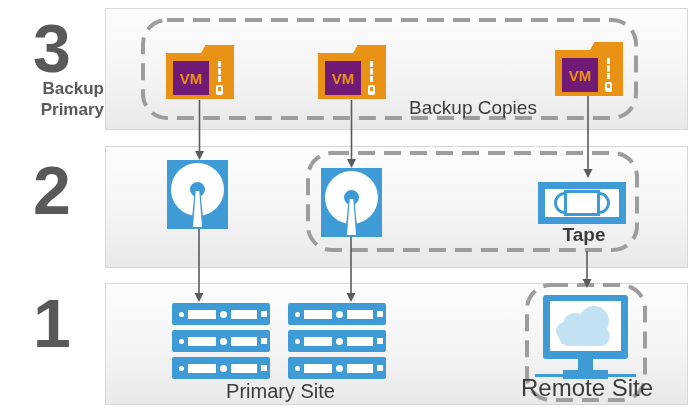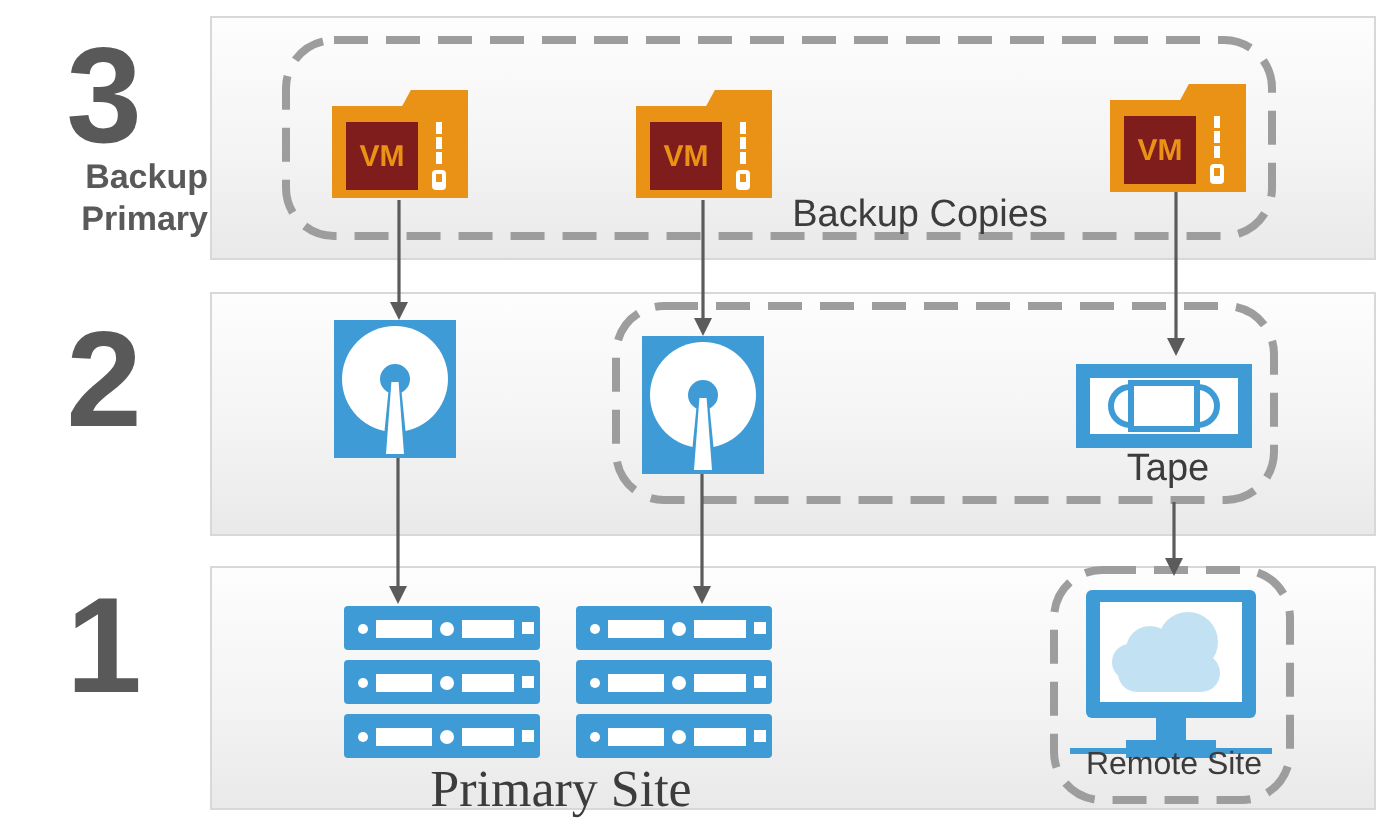--- a/index.html
+++ b/index.html
@@ -35,21 +35,21 @@
   }
   #lab-3{top:78px}#lab-2{top:218px}#lab-1{top:353px}
   
   .overlay{position:absolute;left:0;top:0;z-index:2;pointer-events:none;}
   
   .folder{position:absolute;width:68px;height:54px;z-index:3;}
   #folder1{left:166px;top:45px}#folder2{left:318px;top:45px}#folder3{left:555px;top:42px}
   .folder .tab{position:absolute;right:0;top:0;width:34px;height:10px;background:var(--orange);
     clip-path:polygon(16% 0,100% 0,100% 100%,0 100%);}
   .folder .fbody{position:absolute;left:0;right:0;top:8px;bottom:0;background:var(--orange);}
-  .folder .vm{position:absolute;left:7px;top:16px;width:36px;height:34px;background:#7f1d1d;
+  .folder .vm{position:absolute;left:7px;top:16px;width:36px;height:34px;background:#701a75;
     display:flex;align-items:center;justify-content:center;
     font-weight:bold;font-size:15px;color:var(--orange);}
   .folder .zip{position:absolute;right:13px;top:16px;height:21px;width:0;border-left:3px dashed #fff;}
   .folder .zipslider{position:absolute;right:11px;top:40px;width:7px;height:10px;background:#fff;border-radius:2px;}
   .folder .zipslider::after{content:"";position:absolute;left:2px;top:2px;width:3px;height:4px;background:var(--orange);}
   
   .disk{position:absolute;width:61px;height:69px;background:var(--blue);z-index:3;}
   #disk1{left:167px;top:160px}#disk2{left:321px;top:168px}
   .disk .platter{position:absolute;left:4px;top:3px;width:53px;height:53px;background:#fff;border-radius:50%;}
   .disk .hole{position:absolute;left:23px;top:22px;width:15px;height:15px;background:var(--blue);border-radius:50%;}
@@ -80,25 +80,25 @@
   .monitor .c1{position:absolute;left:29px;top:5px;width:30px;height:30px;border-radius:50%;background:var(--cloud);}
   .monitor .c2{position:absolute;left:13px;top:12px;width:24px;height:24px;border-radius:50%;background:var(--cloud);}
   .monitor .c3{position:absolute;left:6px;top:21px;width:18px;height:18px;border-radius:50%;background:var(--cloud);}
   .monitor .c4{position:absolute;left:9px;top:26px;width:51px;height:19px;border-radius:10px;background:var(--cloud);}
   .monitor .neck{position:absolute;left:35px;top:64px;width:15px;height:12px;background:var(--blue);}
   .monitor .hline{position:absolute;left:-8px;top:79px;width:101px;height:3px;background:var(--blue);}
   .monitor .mbase{position:absolute;left:20px;top:75px;width:45px;height:9px;background:var(--blue);}
   
   .dlabel{position:absolute;color:var(--labeldark);font-size:19px;text-align:center;
     white-space:nowrap;z-index:4;}
-  #lbl-backup-copies{left:387px;top:97px;width:146px;}
+  #lbl-backup-copies{left:400px;top:97px;width:146px;}
   #lbl-physical-storage{left:190px;top:243px;width:150px;}
-  #lbl-tape{left:545px;top:224px;width:78px;}
-  #lbl-primary-site{left:203px;top:380px;width:155px;font-size:26px;font-family:Liberation Serif, serif;}
-  #lbl-remote-site{left:521px;top:374px;width:132px;font-size:16px;}
+  #lbl-tape{left:545px;top:224px;width:78px;font-weight:bold;}
+  #lbl-primary-site{left:203px;top:380px;width:155px;font-size:20px;}
+  #lbl-remote-site{left:521px;top:374px;width:132px;font-size:24px;}
 </style>
 </head>
 <body>
 
 <div class="canvas">
 
   <div class="panel" id="panel1"></div>
   <div class="panel" id="panel2"></div>
   <div class="panel" id="panel3"></div>
 

